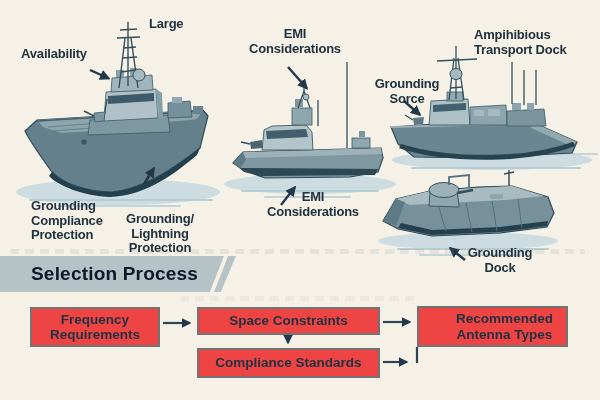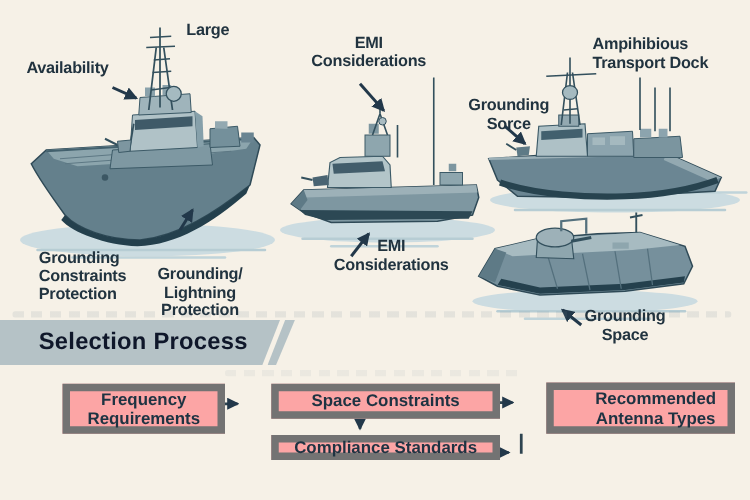--- a/index.html
+++ b/index.html
@@ -32,24 +32,24 @@
   .banner-text{
     font-size:19px;font-weight:bold;color:#0f172a;
     padding-left:31px;letter-spacing:0.2px;
   }
   .banner-stripe{
     position:absolute;left:212px;top:256px;width:26px;height:36px;
     background:#b5c2c6;
     clip-path:polygon(62% 0,92% 0,34% 100%,8% 100%);
   }
   .fbox{
-    position:absolute;background:#fca5a5;border:6px solid #737373;
+    position:absolute;background:#ef4444;border:2px solid #737373;
     display:flex;flex-direction:column;align-items:center;justify-content:center;
     font-size:13.5px;font-weight:bold;line-height:15.5px;color:#1e3342;
-    box-sizing:border-box;text-align:center;margin-left:20px;
+    box-sizing:border-box;text-align:center;
   }
   .fbox span{display:block;}
 </style>
 </head>
 <body>
 
 <div class="stage">
 
   <svg class="art" width="600" height="400" viewBox="0 0 600 400">
     <defs>
@@ -204,46 +204,46 @@
   <div class="ann center" style="left:357px;top:77px;width:100px;">
     <span>Grounding</span>
     <span>Sorce</span>
   </div>
   <div class="ann center" style="left:253px;top:190px;width:120px;">
     <span>EMI</span>
     <span>Considerations</span>
   </div>
   <div class="ann center" style="left:450px;top:246px;width:100px;">
     <span>Grounding</span>
-    <span>Space</span>
+    <span>Dock</span>
   </div>
   <div class="ann left" style="left:31px;top:199px;width:82px;">
     <span>Grounding</span>
-    <span>Constraints</span>
+    <span>Compliance</span>
     <span>Protection</span>
   </div>
   <div class="ann center" style="left:116px;top:183px;width:88px;margin-top:29px;">
     <span>Grounding/</span>
     <span>Lightning</span>
     <span>Protection</span>
   </div>
 
   <div class="banner">
     <span class="banner-text">Selection Process</span>
   </div>
   <div class="banner-stripe"></div>
 
   <div class="fbox" style="left:30px;top:307px;width:130px;height:40px;">
     <span>Frequency</span>
     <span>Requirements</span>
   </div>
   <div class="fbox" style="left:197px;top:307px;width:183px;height:28px;">
     <span>Space Constraints</span>
   </div>
-  <div class="fbox" style="left:197px;top:348px;width:183px;height:20px;">
+  <div class="fbox" style="left:197px;top:348px;width:183px;height:30px;">
     <span>Compliance Standards</span>
   </div>
   <div class="fbox" style="left:417px;top:306px;width:151px;height:41px;padding-left:24px;">
     <span>Recommended</span>
     <span>Antenna Types</span>
   </div>
 
 </div>
 
 </body></html>

